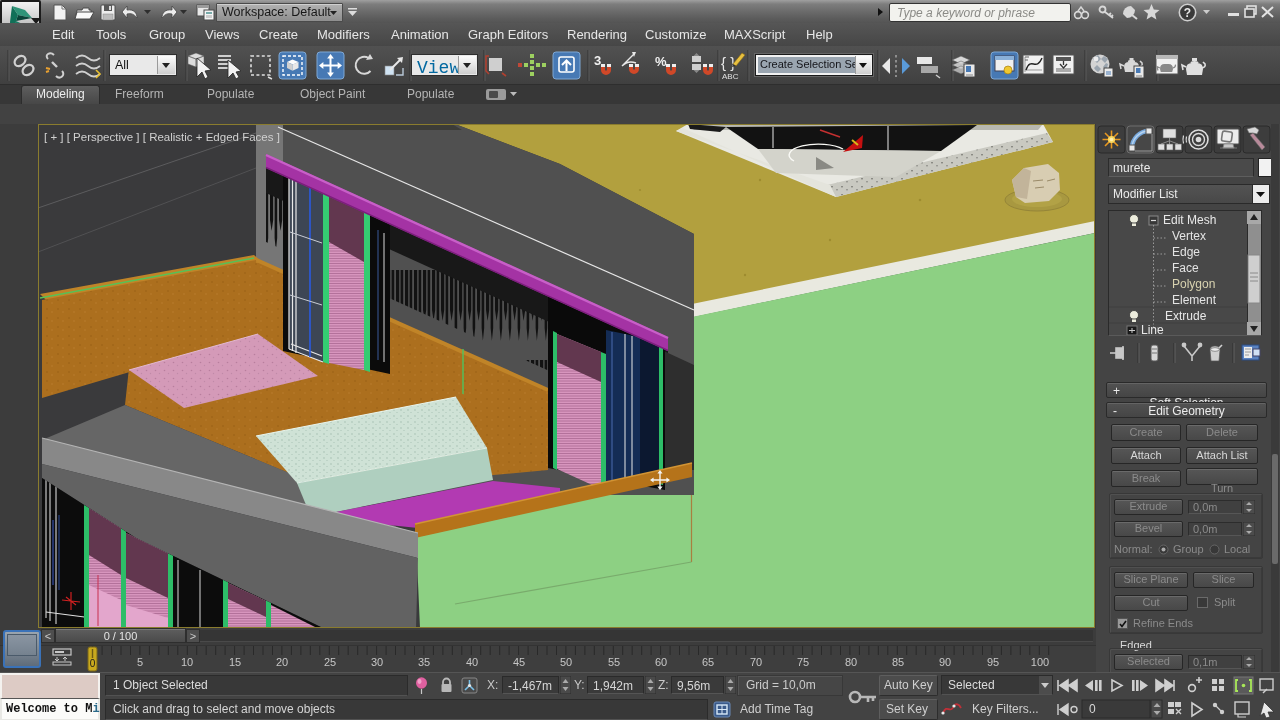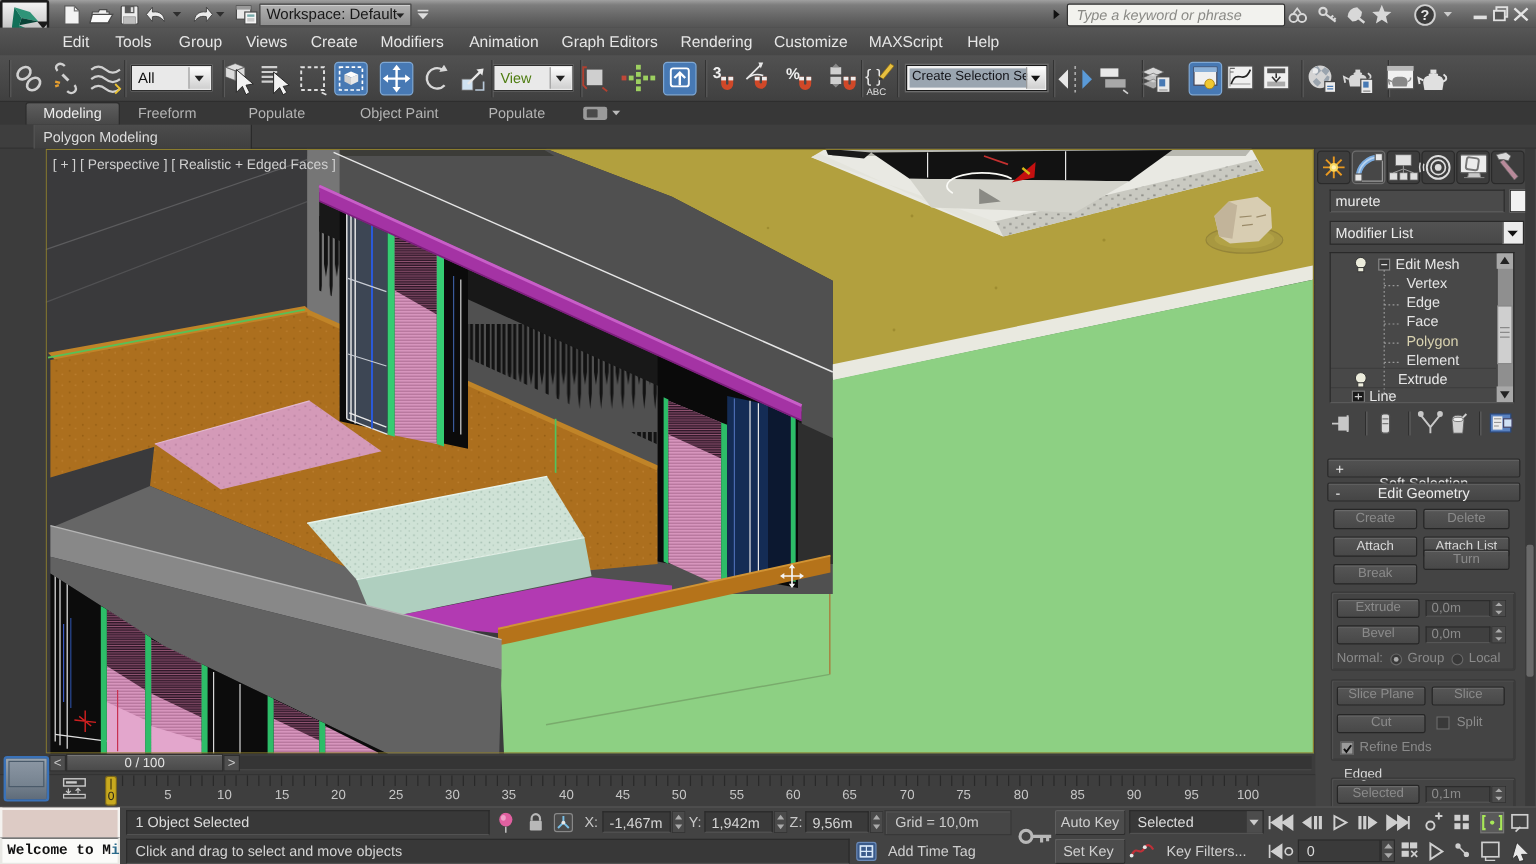--- a/index.html
+++ b/index.html
@@ -368,21 +368,21 @@
 
     <div class="abs" style="left:109px;top:8px;width:68px;height:22px;background:#e9e9e9;border:1px solid #2e2e2e;">
       <span class="abs" style="left:5px;top:3px;color:#111;font-size:12.5px;">All</span>
       <div class="abs" style="right:1px;top:1px;width:18px;height:18px;background:linear-gradient(#fdfdfd,#cfcfcf);border-left:1px solid #9a9a9a;"></div>
       <svg class="abs" style="right:5px;top:8px" width="9" height="6">
           <polygon points="0,0 8,0 4,5" fill="#222"></polygon>
         </svg>
     </div>
 
     <div class="abs" style="left:411px;top:8px;width:67px;height:22px;background:#e9e9e9;border:1px solid #2e2e2e;">
-      <span class="abs" style="left:5px;top:3px;color:#4d7c0f;font-size:12px;">View</span>
+      <span class="abs" style="left:5px;top:3px;color:#0369a1;font-size:18px;font-family:Liberation Mono, monospace;">View</span>
       <div class="abs" style="right:1px;top:1px;width:18px;height:18px;background:linear-gradient(#fdfdfd,#cfcfcf);border-left:1px solid #9a9a9a;"></div>
       <svg class="abs" style="right:5px;top:8px" width="9" height="6">
           <polygon points="0,0 8,0 4,5" fill="#222"></polygon>
         </svg>
     </div>
 
     <div class="abs" style="left:755px;top:8px;width:118px;height:22px;background:#f2f2f2;border:1px solid #1a1a1a;box-shadow:0 0 0 1px #666;">
       <div class="abs" style="left:2px;top:2px;width:99px;height:16px;background:#9aa5b0;"></div>
       <span class="abs" style="left:4px;top:3px;color:#15151a;font-size:11px;white-space:nowrap;">Create Selection Se</span>
       <div class="abs" style="right:1px;top:1px;width:16px;height:18px;background:linear-gradient(#fdfdfd,#cfcfcf);border-left:1px solid #9a9a9a;"></div>
@@ -397,24 +397,20 @@
     <span class="rtab" style="left:115px">Freeform</span>
     <span class="rtab" style="left:207px">Populate</span>
     <span class="rtab" style="left:300px">Object Paint</span>
     <span class="rtab" style="left:407px">Populate</span>
     <div class="abs" style="left:486px;top:4px;width:20px;height:11px;background:#9a9a9a;border-radius:2px;"></div>
     <div class="abs" style="left:489px;top:6px;width:9px;height:7px;background:#4a4a4a;border-radius:1px;"></div>
     <svg class="abs" style="left:510px;top:7px" width="8" height="5">
         <polygon points="0,0 7,0 3.5,4" fill="#bbb"></polygon>
       </svg>
   </div>
-  <div class="abs" id="polyrow">
-    <div class="abs" style="left:28px;top:0;width:182px;height:20px;background:linear-gradient(#4c4c4c,#3f3f3f);border-left:1px solid #555;border-right:1px solid #2a2a2a;"></div>
-    <span class="abs" style="left:36px;top:3px;color:#dcdcdc;font-size:12px;">Polygon Modeling</span>
-  </div>
 
   <svg class="abs" style="left:10px;top:593px" width="20" height="18">
       <rect width="20" height="18" rx="2" fill="#474747"></rect>
       <polygon points="7,4 14,9 7,14" fill="#b8b8b8"></polygon>
     </svg>
   <div class="abs" id="leftstrip"></div>
   <div class="abs" id="rpanel">
 
     <svg class="abs" style="left:0;top:0" width="184" height="30" viewBox="0 0 184 30">
       <g fill="#3d3d3d" stroke="#2a2a2a">
@@ -563,21 +559,21 @@
       </div>
     <div class="roll" style="left:10px;top:278px;width:161px;height:16px;">
         <span style="position:absolute;left:6px;top:1px;font-size:12px;">-</span>
         <span style="position:absolute;left:0;right:0;top:1px;">Edit Geometry</span>
       </div>
     <div class="pbut dis" style="left:15px;top:300px;width:70px;height:17px;padding-top:1px;">Create</div>
     <div class="pbut dis" style="left:90px;top:300px;width:72px;height:17px;padding-top:1px;">Delete</div>
     <div class="pbut" style="left:15px;top:323px;width:70px;height:17px;padding-top:1px;">Attach</div>
     <div class="pbut" style="left:90px;top:323px;width:72px;height:17px;padding-top:1px;">Attach List</div>
     <div class="pbut dis" style="left:15px;top:346px;width:70px;height:17px;padding-top:1px;">Break</div>
-    <div class="pbut dis" style="left:90px;top:334px;width:72px;height:17px;padding-top:1px;">Turn</div>
+    <div class="pbut dis" style="left:90px;top:344px;width:72px;height:17px;padding-top:13px;">Turn</div>
     <div class="grp" style="left:13px;top:369px;width:154px;height:66px;"></div>
     <div class="pbut dis" style="left:18px;top:375px;width:69px;height:16px;">Extrude</div>
     <div class="sfld" style="left:92px;top:376px;width:54px;height:14px;">0,0m</div>
     <div class="pbut dis" style="left:18px;top:397px;width:69px;height:16px;">Bevel</div>
     <div class="sfld" style="left:92px;top:398px;width:54px;height:14px;">0,0m</div>
     <svg class="abs" style="left:147px;top:376px" width="12" height="14">
         <rect width="12" height="14" fill="#4c4c4c" stroke="#2c2c2c"></rect>
         <polygon points="3,5 9,5 6,2" fill="#aaa"></polygon>
         <polygon points="3,9 9,9 6,12" fill="#aaa"></polygon>
       </svg>

